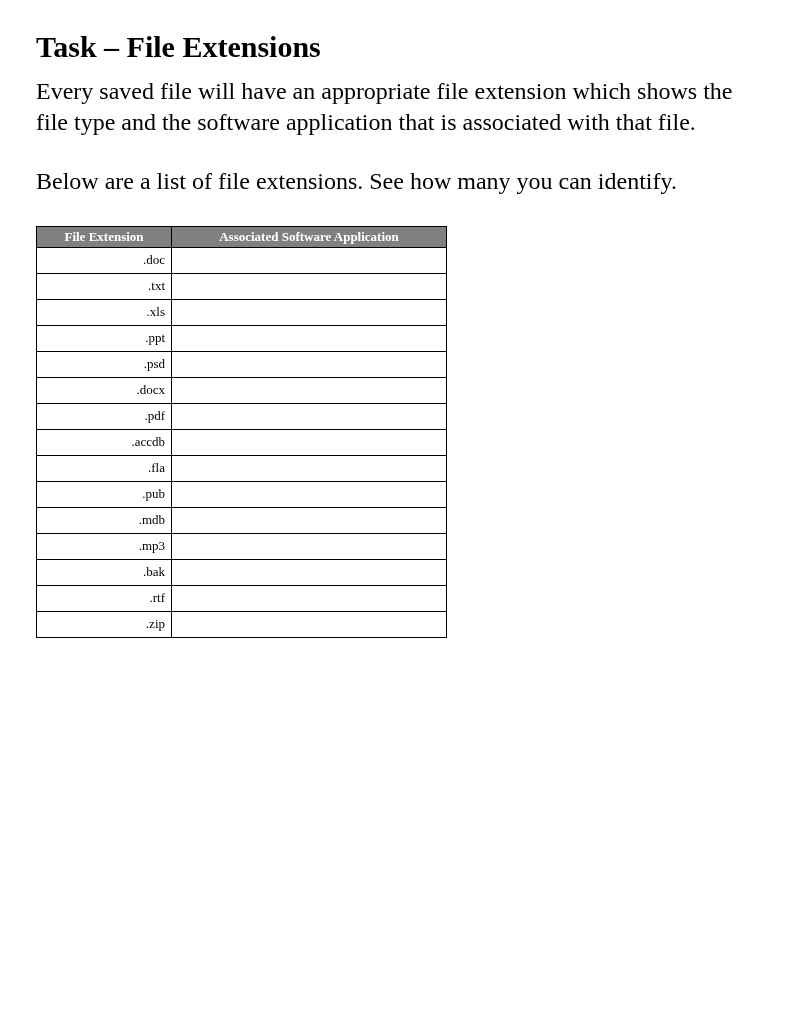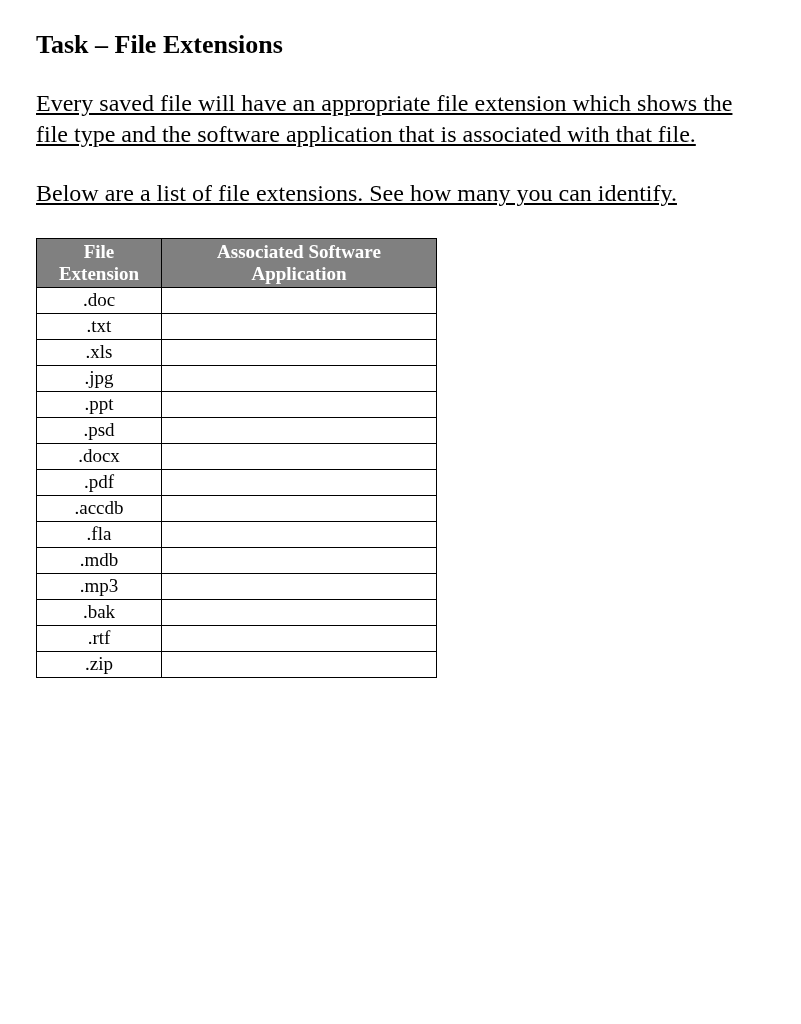--- a/index.html
+++ b/index.html
@@ -8,51 +8,51 @@
       box-sizing: border-box;
     }
     body {
       font-family: 'Times New Roman', Times, serif;
       background: #ffffff;
       color: #000000;
       padding: 30px 36px;
       width: 801px;
     }
     h1 {
-      font-size: 26px;
+      font-size: 30px;
       font-weight: bold;
-      margin-bottom: 28px;
+      margin-bottom: 12px;
     }
     p.intro {
       font-size: 24px;
       line-height: 1.3;
       margin-bottom: 28px;
-      text-decoration: underline;
     }
     table {
       border-collapse: collapse;
-      font-size: 19px;
+      font-size: 13px;
       margin-top: 12px;
     }
     th {
       background-color: #808080;
       color: #ffffff;
       font-weight: bold;
       border: 1.5px solid #000000;
       padding: 2px 6px;
       text-align: center;
     }
     td {
       border: 1.5px solid #000000;
       padding: 1px 6px;
       text-align: center;
       height: 26px;
     }
     td.ext-col {
-      width: 125px;
+      width: 135px;
+      text-align: right;
     }
     td.app-col {
       width: 275px;
     }
   </style>
 </head>
 <body>
 
 <h1>Task – File Extensions</h1>
 
@@ -74,24 +74,20 @@
       </tr>
       <tr>
         <td class="ext-col">.txt</td>
         <td class="app-col"></td>
       </tr>
       <tr>
         <td class="ext-col">.xls</td>
         <td class="app-col"></td>
       </tr>
       <tr>
-        <td class="ext-col">.jpg</td>
-        <td class="app-col"></td>
-      </tr>
-      <tr>
         <td class="ext-col">.ppt</td>
         <td class="app-col"></td>
       </tr>
       <tr>
         <td class="ext-col">.psd</td>
         <td class="app-col"></td>
       </tr>
       <tr>
         <td class="ext-col">.docx</td>
         <td class="app-col"></td>
@@ -99,20 +95,24 @@
       <tr>
         <td class="ext-col">.pdf</td>
         <td class="app-col"></td>
       </tr>
       <tr>
         <td class="ext-col">.accdb</td>
         <td class="app-col"></td>
       </tr>
       <tr>
         <td class="ext-col">.fla</td>
+        <td class="app-col"></td>
+      </tr>
+      <tr>
+        <td class="ext-col">.pub</td>
         <td class="app-col"></td>
       </tr>
       <tr>
         <td class="ext-col">.mdb</td>
         <td class="app-col"></td>
       </tr>
       <tr>
         <td class="ext-col">.mp3</td>
         <td class="app-col"></td>
       </tr>

